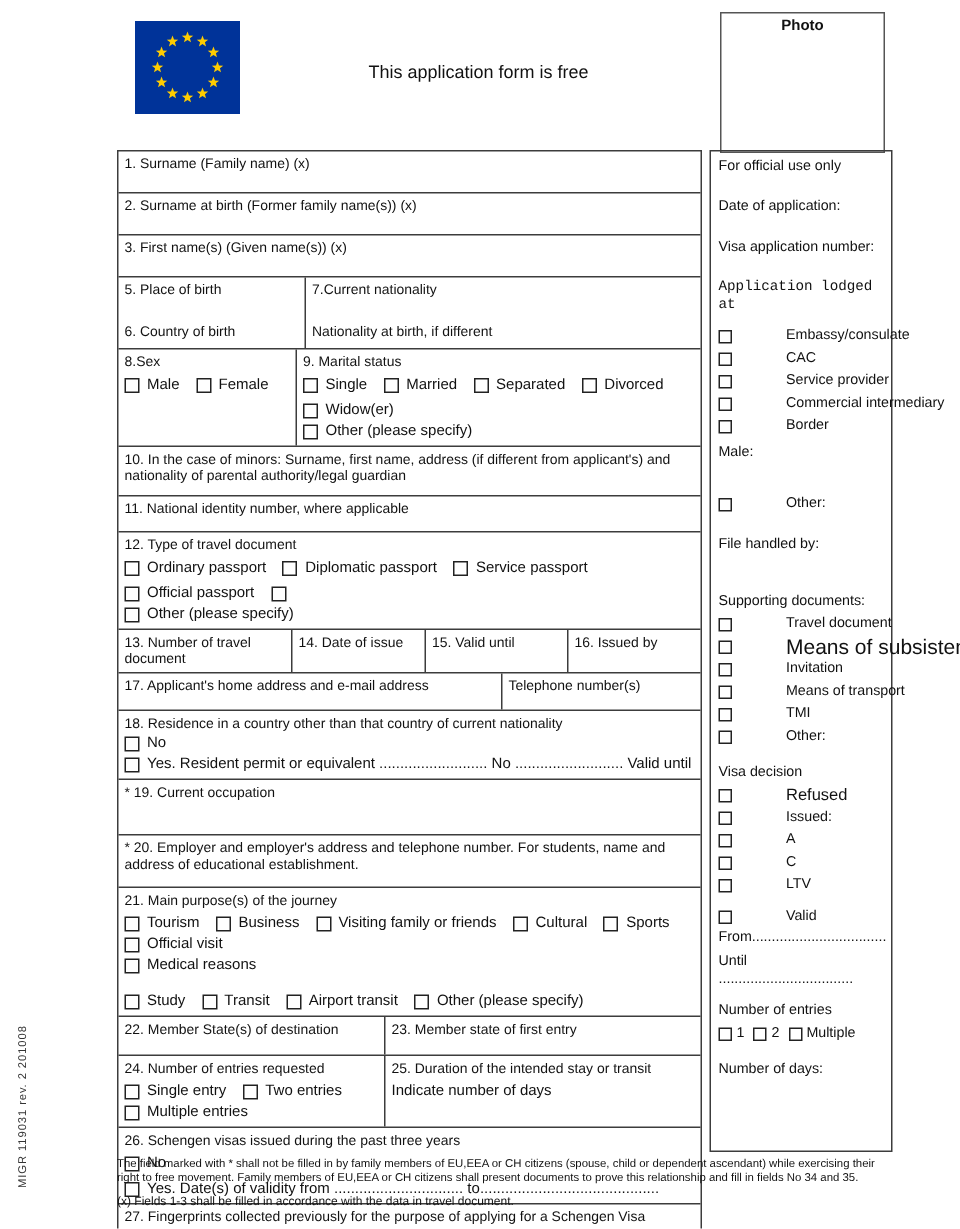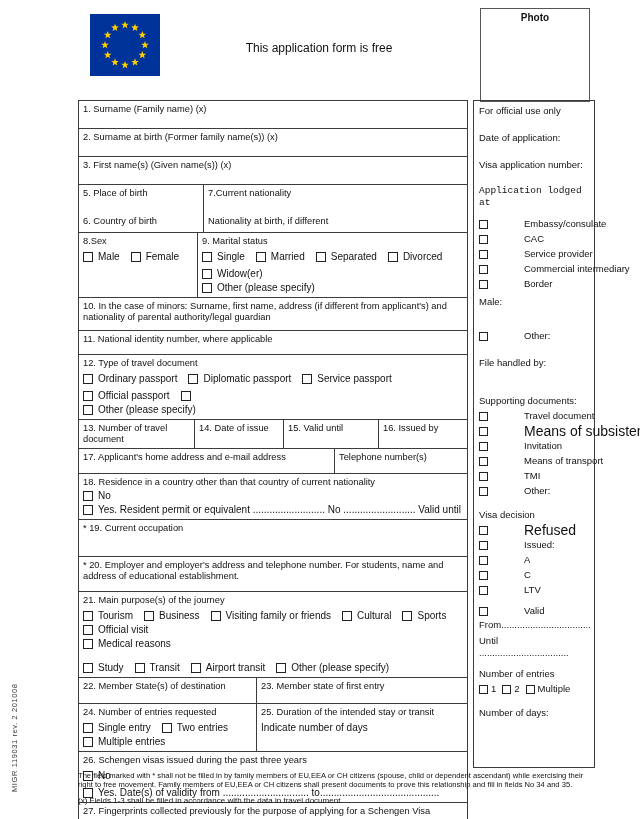--- a/index.html
+++ b/index.html
@@ -474,21 +474,21 @@
         <span class="cb"></span>
         <span class="opt-label" style="font-size:9.5px">Other:</span>
       </div>
     </div>
 
   <div class="o-label mt12">Visa decision</div>
   <div>
 
       <div class="o-item">
         <span class="cb"></span>
-        <span class="opt-label" style="font-size:14px">Refused</span>
+        <span class="opt-label" style="font-size:11px">Refused</span>
       </div>
 
       <div class="o-item">
         <span class="cb"></span>
         <span class="opt-label" style="font-size:9.5px">Issued:</span>
       </div>
 
       <div class="o-item">
         <span class="cb"></span>
         <span class="opt-label" style="font-size:9.5px">A</span>

